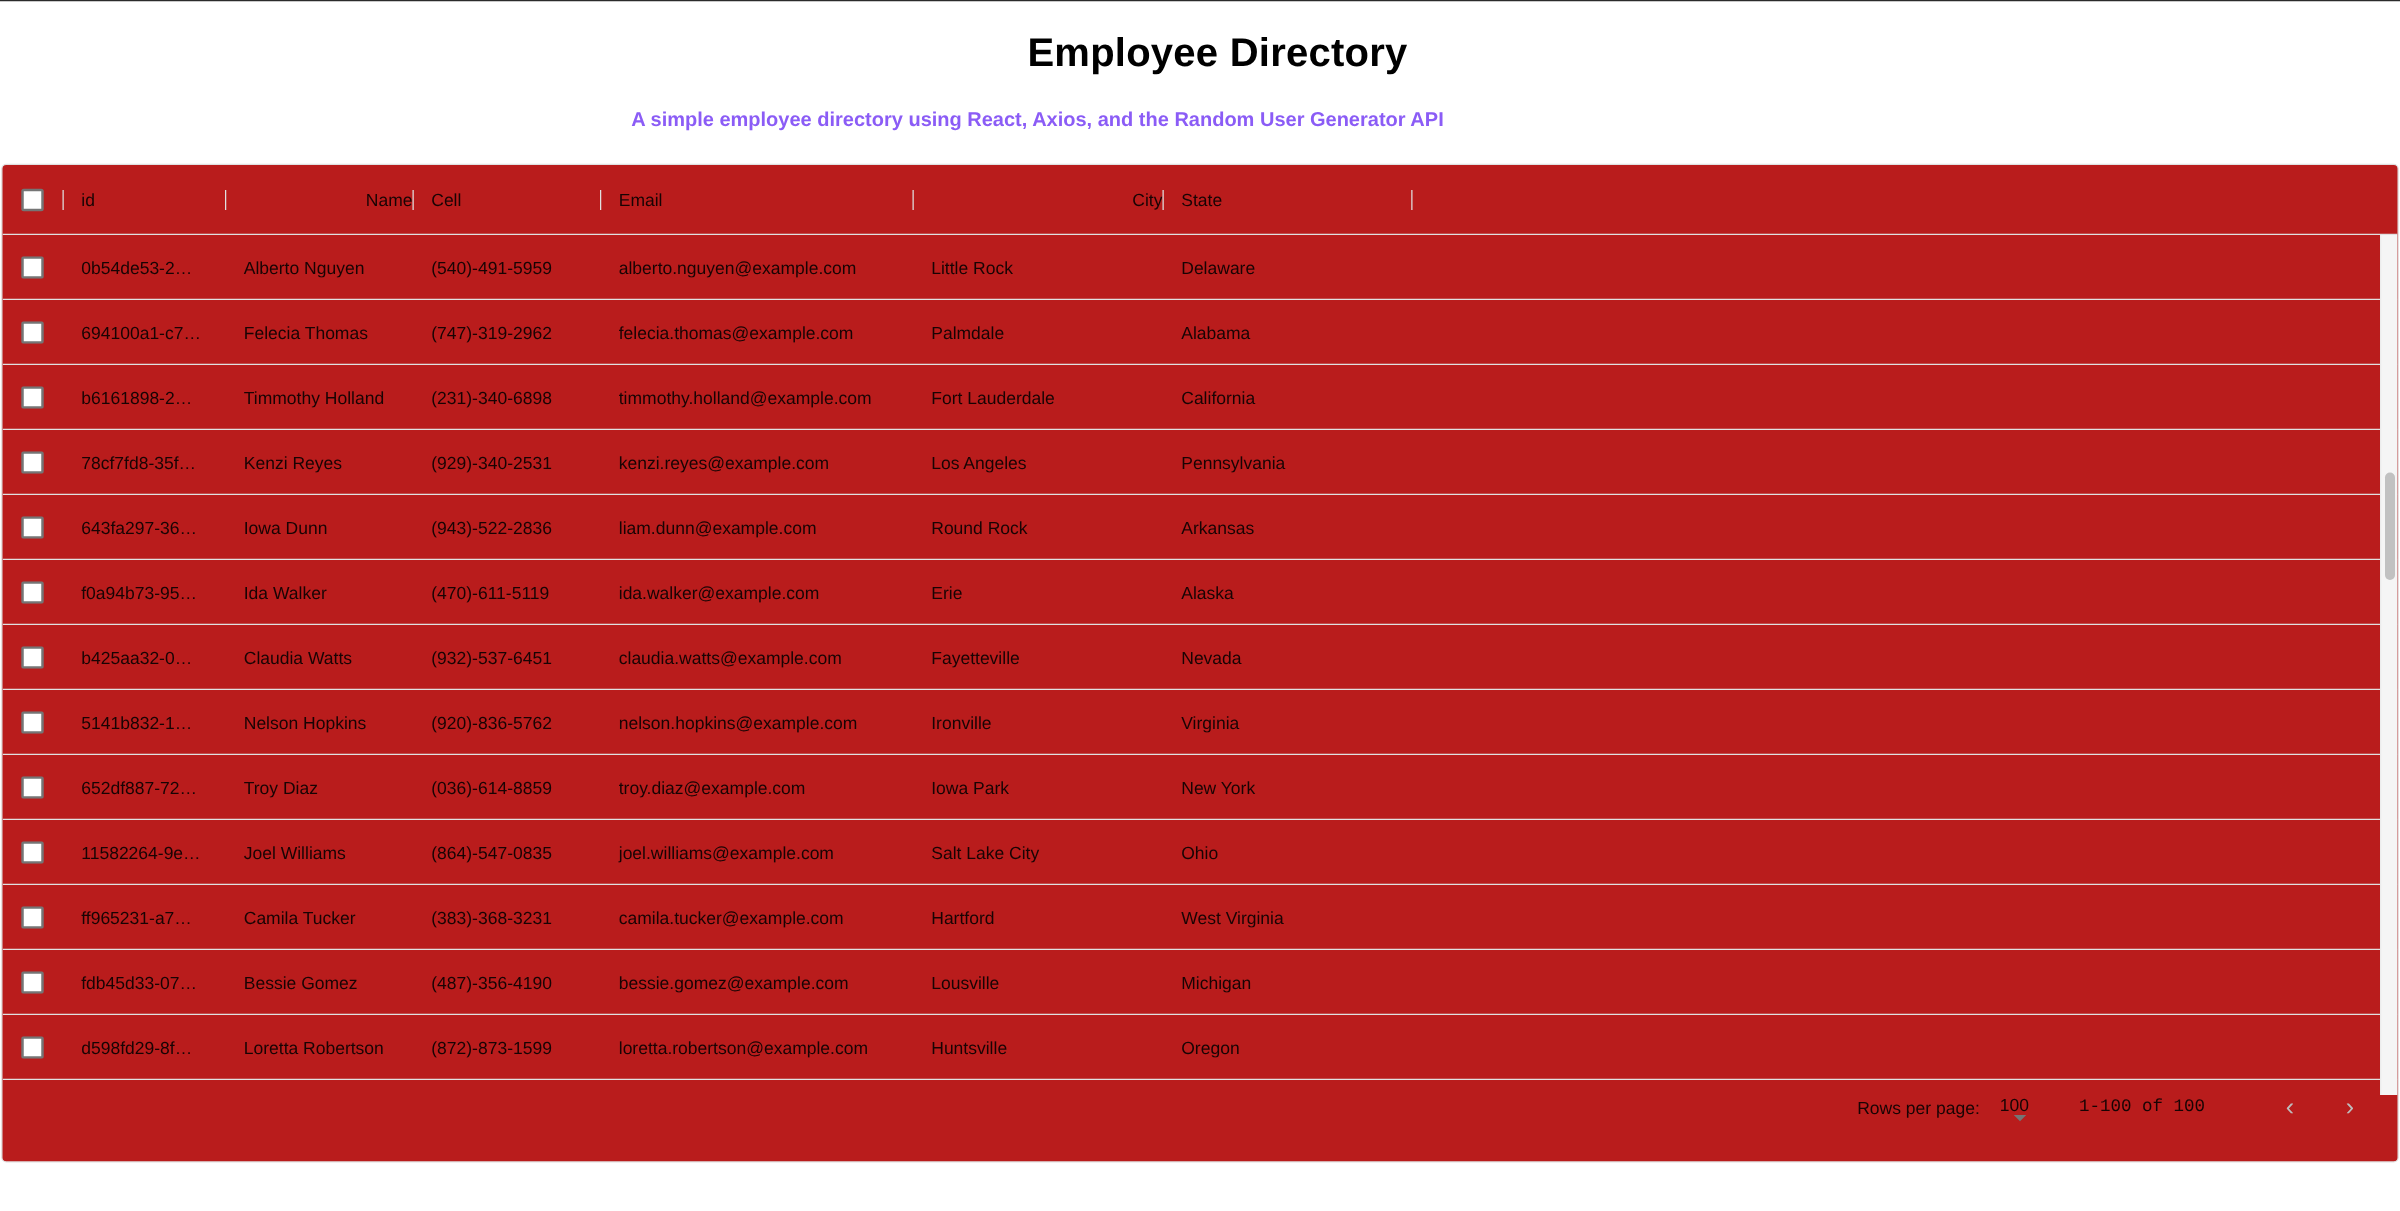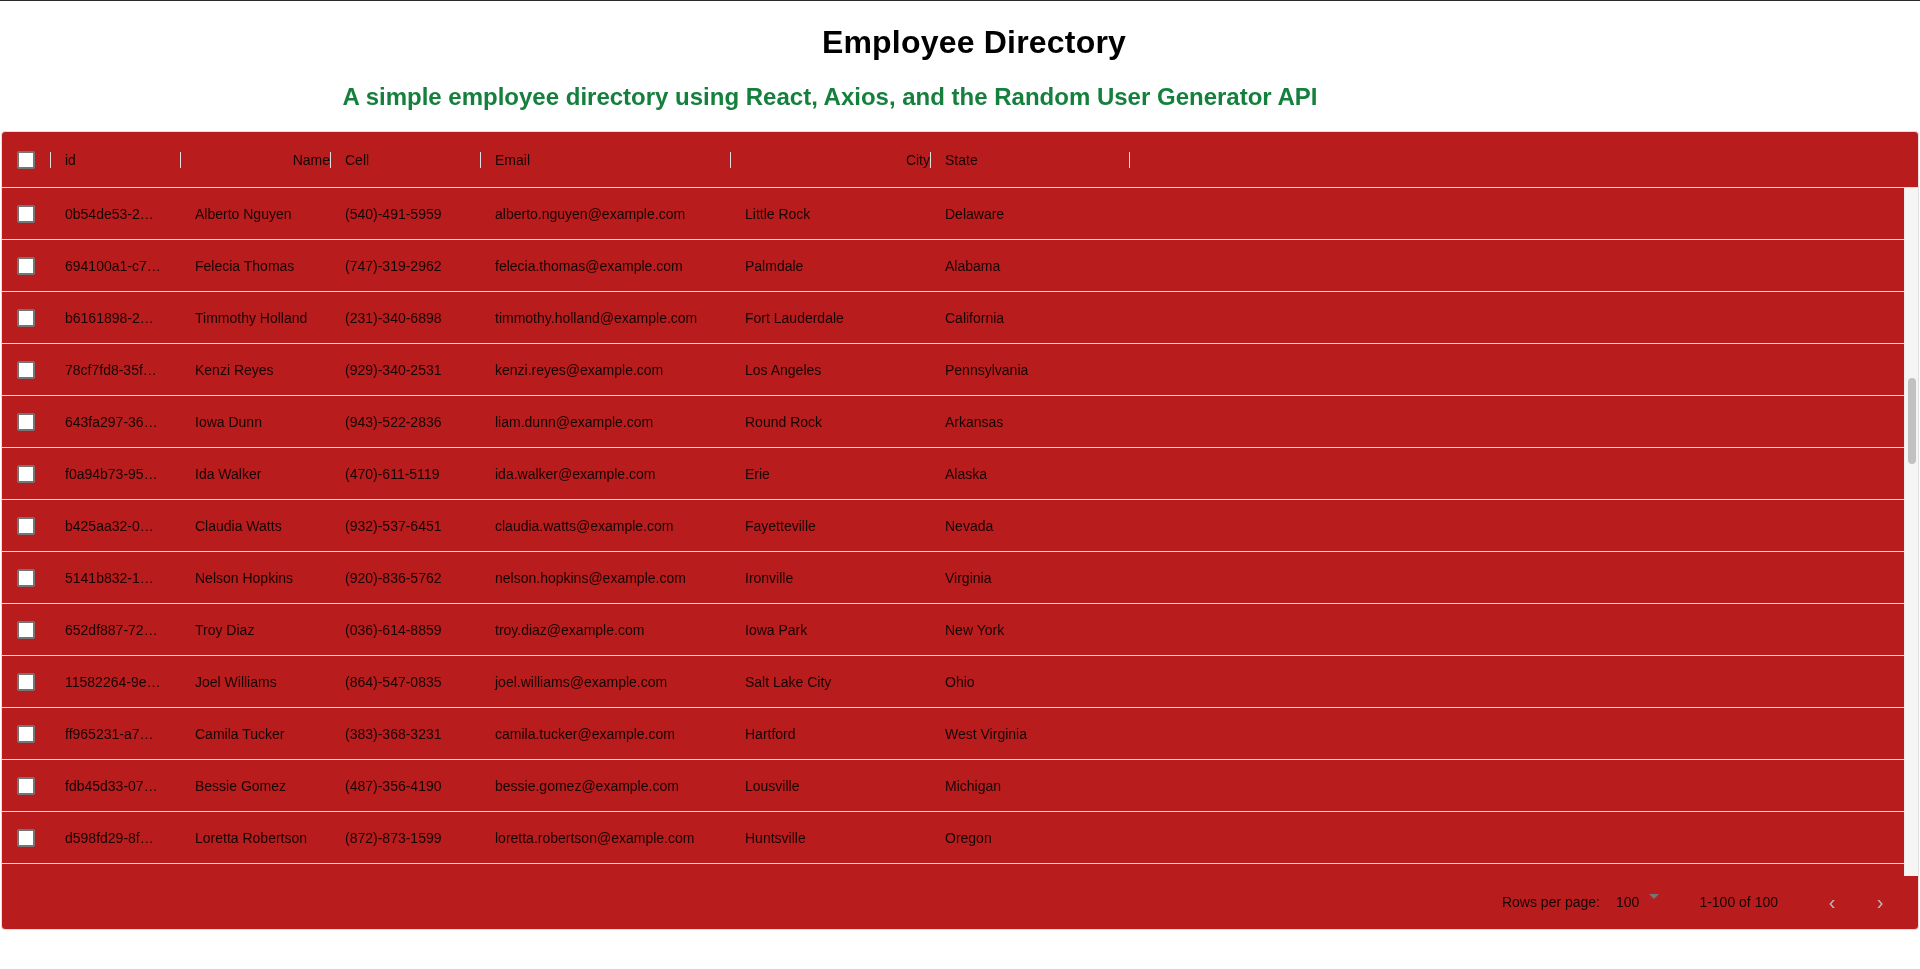--- a/index.html
+++ b/index.html
@@ -10,21 +10,21 @@
     border-top: 1px solid #2b2b2b;
     position: relative;
   }
   .title {
     position: absolute; top: 20px; left: 0; width: 1920px; text-align: center;
     font-size: 32px; font-weight: bold; color: #000; letter-spacing: 0.2px;
     line-height: 42px; margin: 0; padding-left: 28px;
   }
   .subtitle {
     position: absolute; top: 80px; left: 0; width: 1660px; text-align: center;
-    font-size: 24px; font-weight: bold; color: #15803d; line-height: 32px; margin: 0;
+    font-size: 16px; font-weight: bold; color: #8b5cf6; line-height: 32px; margin: 0;
   }
   .grid {
     position: absolute; top: 130px; left: 1px; width: 1918px; height: 799px;
     border: 1px solid #e0e0e0; border-radius: 4px; background: #b91c1c;
     overflow: hidden;
   }
   .grid-header {
     position: absolute; top: 0; left: 0; right: 0; height: 56px;
     border-bottom: 1px solid #e0e0e0; display: flex; align-items: center;
     font-size: 14px;
@@ -62,31 +62,31 @@
   .w-city { width: 200px; justify-content: flex-end; }
   .w-state { width: 200px; }
   .scrolltrack {
     position: absolute; right: 0; top: 56px; width: 14px; height: 688px; background: #f5f5f5;
     border-left: 1px solid #ececec;
   }
   .scrollthumb {
     position: absolute; left: 3px; top: 190px; width: 8px; height: 86px; background: #c1c1c1; border-radius: 4px;
   }
   .footer {
-    position: absolute; left: 0; right: 0; bottom: 0; height: 54px;
+    position: absolute; left: 0; right: 0; bottom: 16px; height: 54px;
     display: flex; align-items: center; justify-content: flex-end; font-size: 14px;
     color: rgba(0,0,0,0.87); padding-right: 14px;
   }
   .rpp-label { margin-right: 16px; }
-  .rpp-select { display: flex; align-items: flex-start; margin-right: 40px; cursor: pointer; }
+  .rpp-select { display: flex; align-items: center; margin-right: 40px; cursor: pointer; flex-direction: column; }
   .rpp-select .caret {
     margin-left: 10px; width: 0; height: 0; border-left: 5px solid transparent; border-right: 5px solid transparent;
     border-top: 5px solid #757575;
   }
-  .range { margin-right: 30px; }
+  .range { margin-right: 44px; font-family: Liberation Mono, monospace; }
   .nav-btn {
     width: 48px; height: 40px; display: flex; align-items: center; justify-content: center;
     color: #bdbdbd; font-size: 20px; cursor: pointer;
   }
 </style>
 </head>
 <body>
 
 <h1 class="title">Employee Directory</h1>
 <h2 class="subtitle">A simple employee directory using React, Axios, and the Random User Generator API</h2>

